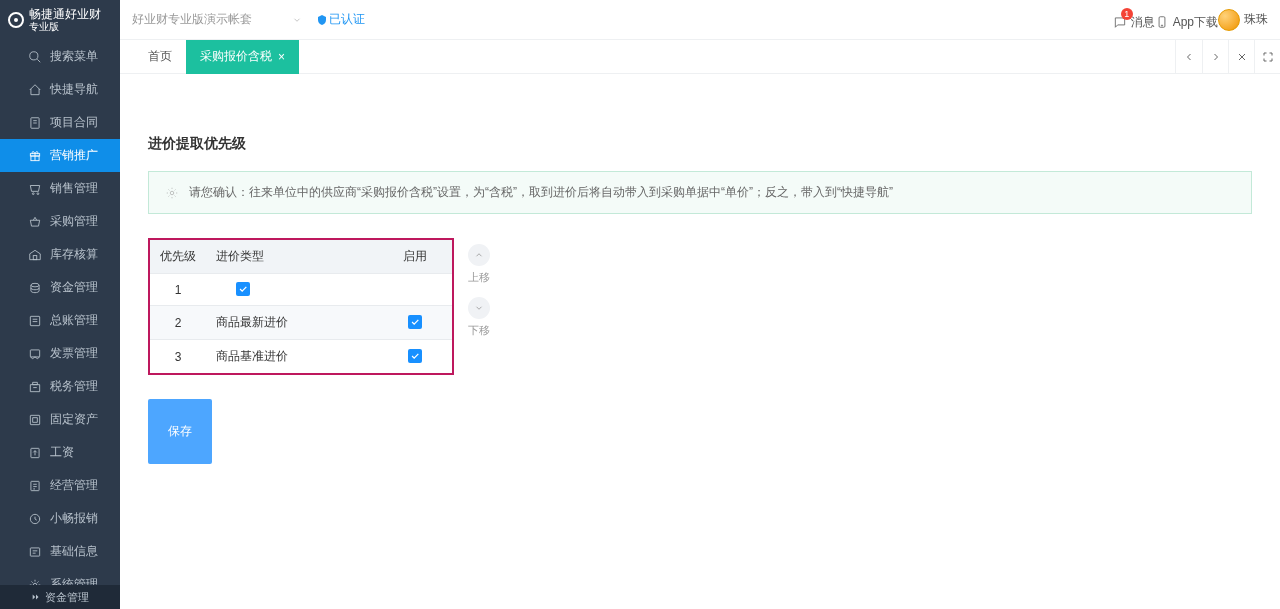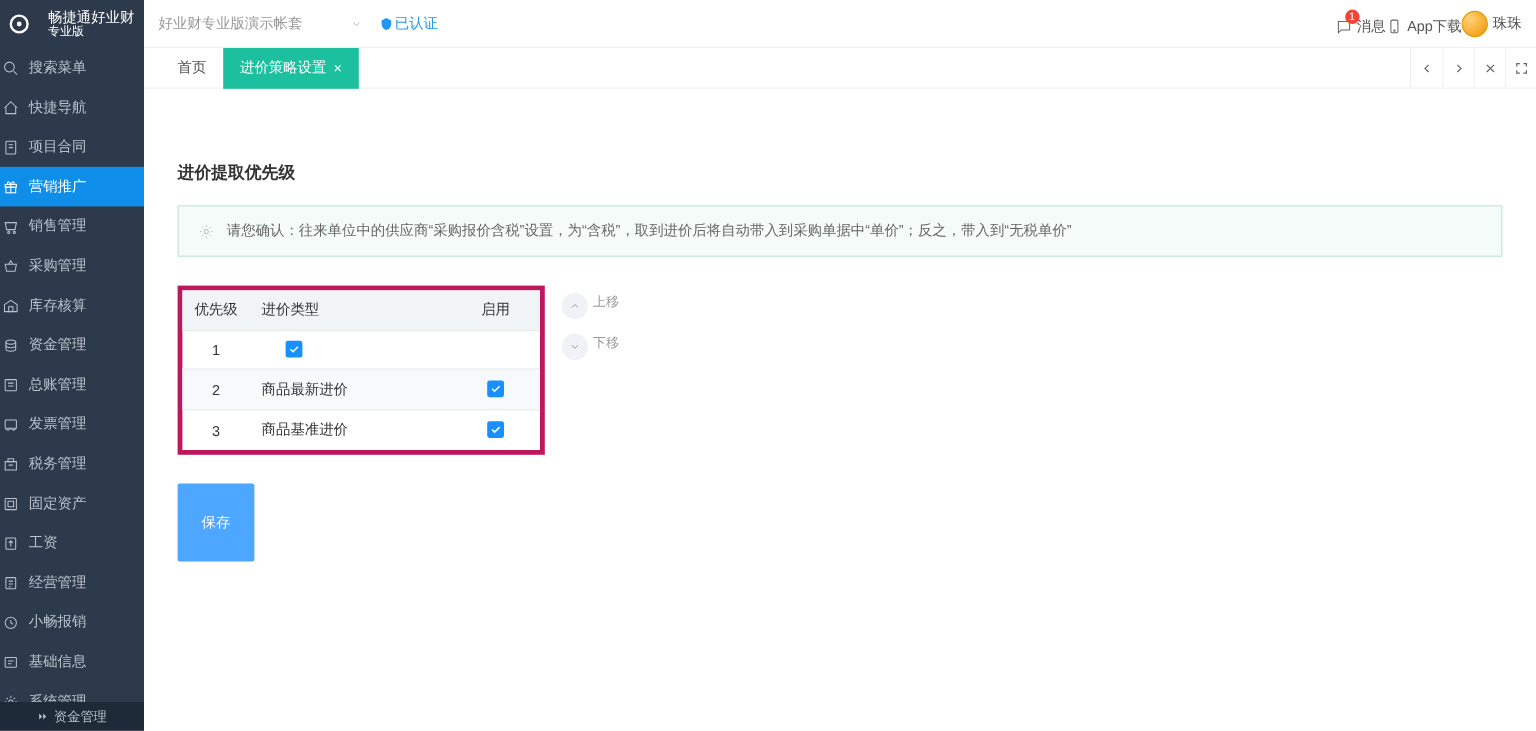--- a/index.html
+++ b/index.html
@@ -1,29 +1,29 @@
 <!DOCTYPE html>
 <html><head>
 <meta charset="utf-8">
 <style>
 * { margin: 0; padding: 0; box-sizing: border-box; }
 body { font-family: "Microsoft YaHei", "PingFang SC", sans-serif; font-size: 12px; color: #333; background: #fff; overflow: hidden; }
 .app { display: flex; height: 609px; width: 1280px; }
 
 
 .sidebar { width: 120px; background: #2d3a4b; color: #b8c2cc; display: flex; flex-direction: column; position: relative; }
-.brand { height: 40px; display: flex; align-items: center; padding: 0 8px; gap: 16px; }
+.brand { height: 40px; display: flex; align-items: center; padding: 0 8px; gap: 5px; }
 .brand-logo { width: 16px; height: 16px; border: 2px solid #fff; border-radius: 50%; position: relative; }
 .brand-logo::after { content:""; position:absolute; width:4px; height:4px; background:#fff; border-radius:50%; top:4px; left:4px; }
 .brand-text { display: flex; flex-direction: column; line-height: 1; }
 .brand-main { color: #fff; font-size: 12px; font-weight: 500; }
 .brand-sub { color: #fff; font-size: 10px; margin-top: 2px; }
 .menu { flex: 1; overflow-y: auto; }
 .menu::-webkit-scrollbar { width: 0; }
-.menu-item { height: 33px; display: flex; align-items: center; padding: 0 2px; gap: 8px; cursor: pointer; color: #b8c2cc; }
+.menu-item { height: 33px; display: flex; align-items: center; padding: 0 28px; gap: 8px; cursor: pointer; color: #b8c2cc; }
 .menu-item.active { background: #0f8ee9; color: #fff; }
 .menu-icon { width: 14px; height: 14px; display: flex; align-items: center; justify-content: center; flex-shrink: 0; }
 .menu-icon svg { width: 14px; height: 14px; stroke: currentColor; fill: none; stroke-width: 1.5; }
 .menu-label { font-size: 12px; white-space: nowrap; }
 .sidebar-footer { height: 24px; background: #1f2a38; display: flex; align-items: center; justify-content: center; gap: 4px; color: #b8c2cc; font-size: 11px; cursor: pointer; }
 .sidebar-footer svg { width: 10px; height: 10px; fill: currentColor; }
 
 
 .main { flex: 1; display: flex; flex-direction: column; background: #fff; min-width: 0; }
 
@@ -52,34 +52,34 @@
 .tb-btn svg { width: 12px; height: 12px; stroke: currentColor; fill: none; stroke-width: 2; }
 
 
 .content { flex: 1; padding: 20px 28px; overflow: auto; }
 .page-title { font-size: 14px; color: #333; margin-bottom: 18px; margin-top: 41px; }
 
 .alert { border: 1px solid #c3e9d8; background: #f4fbf8; padding: 12px 16px; display: flex; align-items: center; gap: 10px; color: #666; font-size: 12px; margin-bottom: 24px; }
 .alert svg { width: 14px; height: 14px; stroke: #999; fill: none; flex-shrink: 0; }
 
 .table-wrap { display: flex; align-items: flex-start; gap: 14px; }
-.table { width: 306px; border: 4px solid #be185d; }
+.table { width: 306px; border: 2px solid #be185d; }
 .thead { display: flex; background: #f1f4f7; color: #333; font-weight: 500; }
 .th, .td { padding: 8px 10px; font-size: 12px; }
 .col-pri { width: 56px; text-align: center; }
 .col-type { flex: 1; }
 .col-en { width: 74px; text-align: center; }
 .trow { display: flex; align-items: center; border-top: 1px solid #e8ebee; }
 .trow:nth-child(odd) { background: #f7f9fb; }
 .trow:first-of-type { background: #fff; }
 .checkbox { width: 14px; height: 14px; background: #1890ff; border-radius: 2px; display: inline-flex; align-items: center; justify-content: center; cursor: pointer; }
 .checkbox svg { width: 10px; height: 10px; stroke: #fff; fill: none; stroke-width: 3; }
 
 .move-btns { display: flex; flex-direction: column; gap: 12px; padding-top: 6px; }
-.move-btn { display: flex; flex-direction: row; align-items: flex-start; gap: 4px; cursor: pointer; }
+.move-btn { display: flex; flex-direction: column; align-items: flex-end; gap: 4px; cursor: pointer; }
 .move-circle { width: 22px; height: 22px; border-radius: 50%; background: #f0f2f5; display: flex; align-items: center; justify-content: center; }
 .move-circle svg { width: 10px; height: 10px; stroke: #999; fill: none; stroke-width: 2; }
 .move-label { font-size: 11px; color: #999; }
 
 .save-btn { margin-top: 24px; background: #4da6ff; color: #fff; border: none; padding: 24px 20px; font-size: 12px; cursor: pointer; border-radius: 2px; }
 </style>
 </head>
 <body>
 
 <div class="app">
@@ -293,21 +293,21 @@
           <span class="username">珠珠</span>
         </div>
       </div>
     </div>
 
     <div class="tabbar">
       <div class="tab">
         <span>首页</span>
       </div>
       <div class="tab active">
-        <span>进价策略设置</span>
+        <span>采购报价含税</span>
         <span class="tab-close">×</span>
       </div>
       <div class="tabbar-right">
         <div class="tb-btn">
             <svg viewBox="0 0 24 24">
               <path d="M15 6l-6 6 6 6"></path>
             </svg>
           </div>
         <div class="tb-btn">
             <svg viewBox="0 0 24 24">
@@ -328,21 +328,21 @@
     </div>
 
     <div class="content">
       <h2 class="page-title">进价提取优先级</h2>
 
       <div class="alert">
         <svg viewBox="0 0 24 24">
             <circle cx="12" cy="12" r="3"></circle>
             <path d="M12 3v2M12 19v2M3 12h2M19 12h2M6 6l1.5 1.5M16.5 16.5L18 18M18 6l-1.5 1.5M7.5 16.5L6 18"></path>
           </svg>
-        <span>请您确认：往来单位中的供应商“采购报价含税”设置，为“含税”，取到进价后将自动带入到采购单据中“单价”；反之，带入到“无税单价”</span>
+        <span>请您确认：往来单位中的供应商“采购报价含税”设置，为“含税”，取到进价后将自动带入到采购单据中“单价”；反之，带入到“快捷导航”</span>
       </div>
 
       <div class="table-wrap">
         <div class="table">
           <div class="thead">
             <div class="th col-pri">优先级</div>
             <div class="th col-type">进价类型</div>
             <div class="th col-en">启用</div>
           </div>
           <div class="trow">

